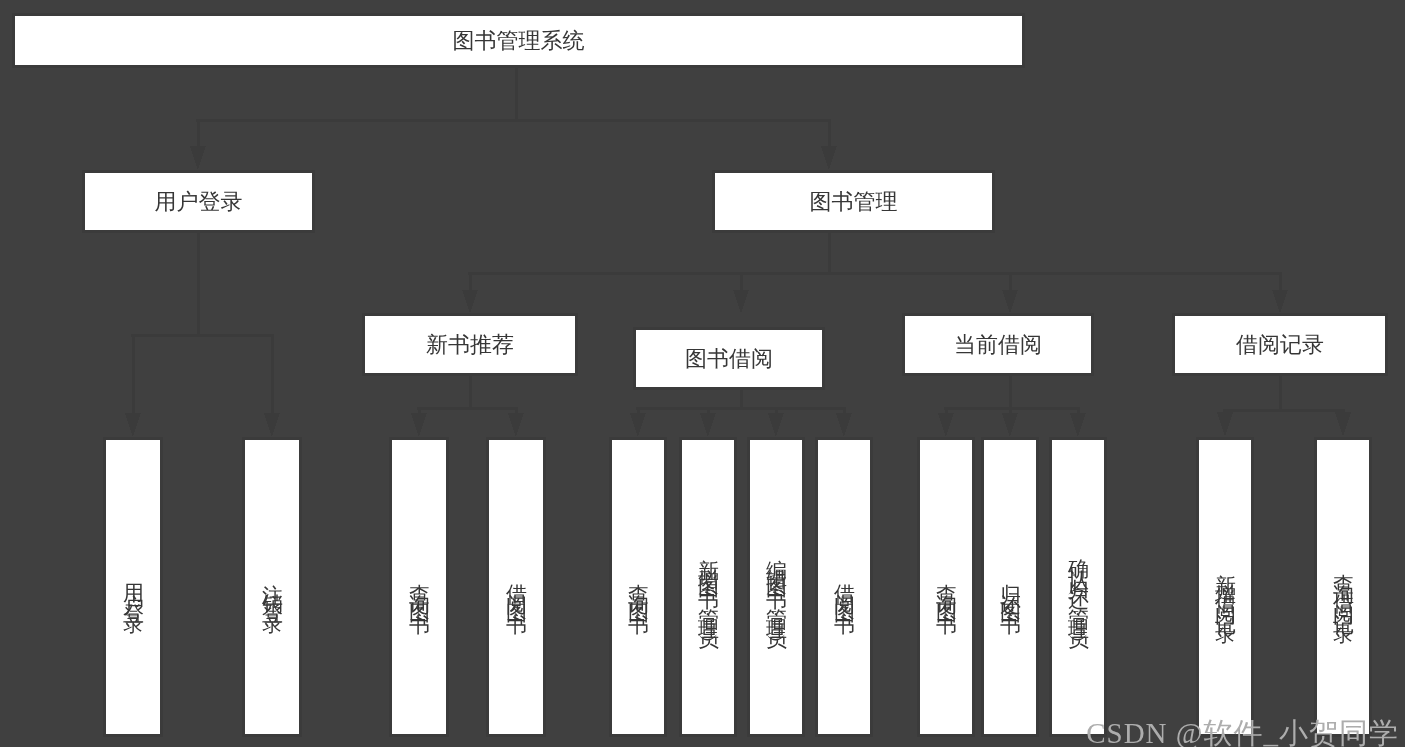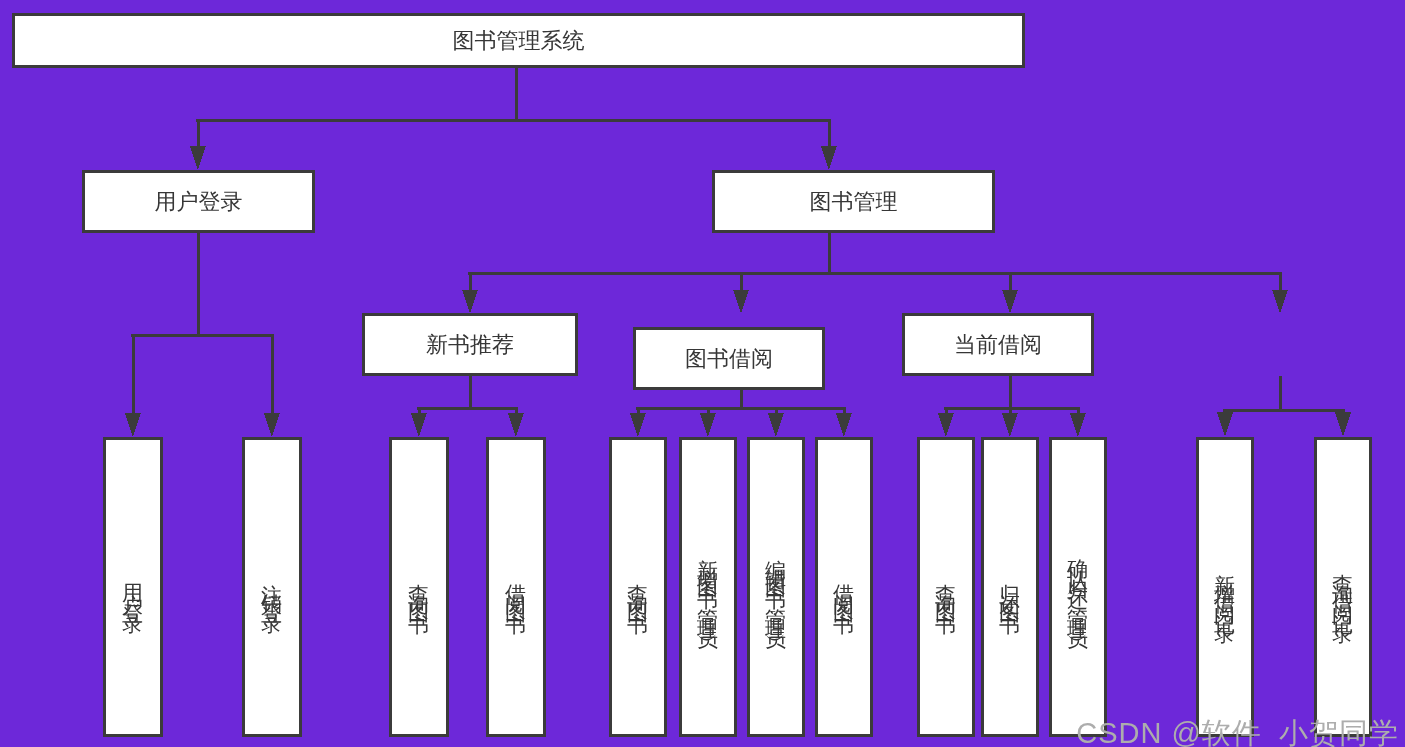--- a/index.html
+++ b/index.html
@@ -1,20 +1,20 @@
 <!DOCTYPE html>
 <html><head>
 <meta charset="utf-8">
 <style>
   html, body { margin:0; padding:0; background:#ffffff; }
   .canvas {
     position:relative;
     width:1405px; height:747px;
-    background:#6d28d9;
-    font-family:Liberation Sans, sans-serif;
+    background:#404040;
+    font-family:Liberation Serif, serif;
     overflow:hidden;
   }
   .connectors { position:absolute; left:0; top:0; width:1405px; height:747px; }
   .node {
     position:absolute;
     box-sizing:border-box;
     background:#ffffff;
     border:3px solid #3b3b3b;
     display:flex;
     align-items:center;
@@ -139,20 +139,23 @@
 
   <div class="node" style="left:362px;top:313px;width:216px;height:63px">
     <span class="label">新书推荐</span>
   </div>
   <div class="node" style="left:633px;top:327px;width:192px;height:63px">
     <span class="label">图书借阅</span>
   </div>
   <div class="node" style="left:902px;top:313px;width:192px;height:63px">
     <span class="label">当前借阅</span>
   </div>
+  <div class="node" style="left:1172px;top:313px;width:216px;height:63px">
+    <span class="label">借阅记录</span>
+  </div>
 
   <div class="node leaf" style="left:103px;top:437px;width:60px;height:300px">
     <span class="label">用户登录</span>
   </div>
   <div class="node leaf" style="left:242px;top:437px;width:60px;height:300px">
     <span class="label">注销登录</span>
   </div>
 
   <div class="node leaf" style="left:389px;top:437px;width:60px;height:300px">
     <span class="label">查询图书</span>

